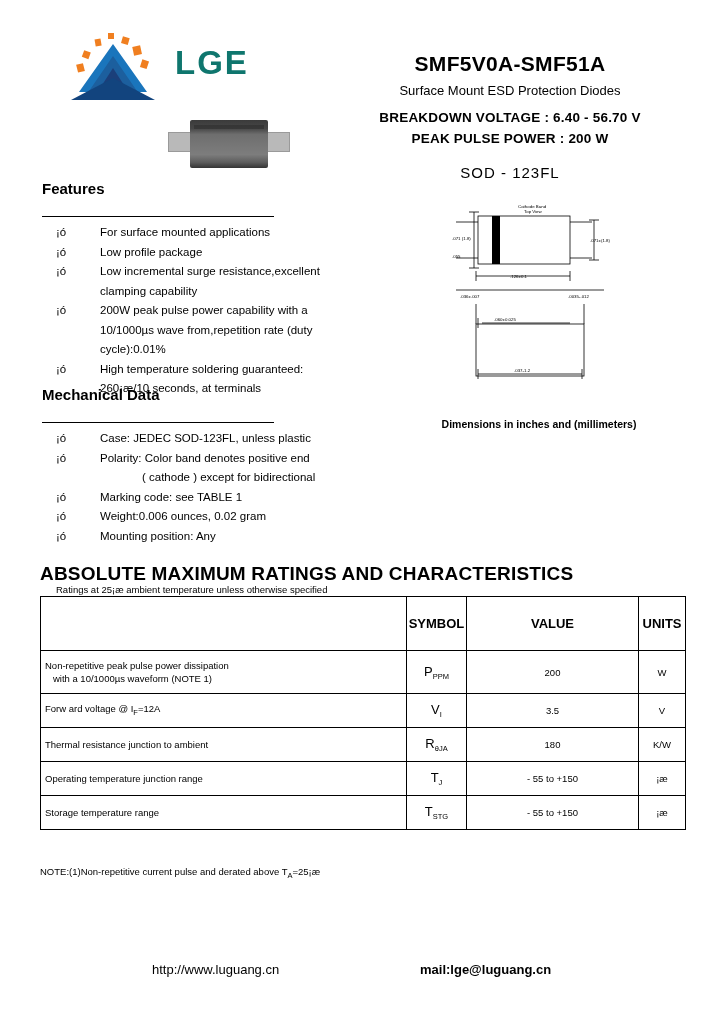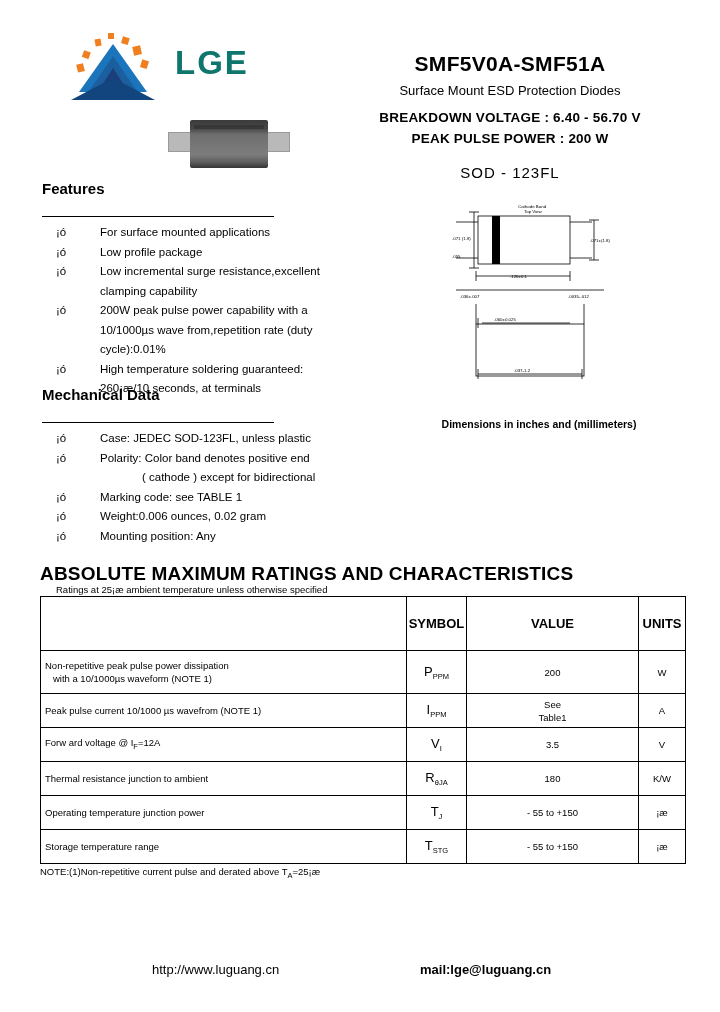--- a/index.html
+++ b/index.html
@@ -268,51 +268,40 @@
             <div>Non-repetitive peak pulse power dissipation</div>
             <div style="white-space: pre;">   with a 10/1000µs waveform (NOTE 1)</div>
           </td>
           <td class="sym"><span class="sym-main">P</span><sub>PPM</sub></td>
           <td class="val">
             <div>200</div>
           </td>
           <td class="unit">W</td>
         </tr>
         <tr class="r-mid">
-          <td class="param">
-            <div>Peak pulse current 10/1000 µs wavefrom (NOTE 1)</div>
-          </td>
-          <td class="sym"><span class="sym-main">I</span><sub>PPM</sub></td>
-          <td class="val">
-            <div>See</div>
-            <div>Table1</div>
-          </td>
-          <td class="unit">A</td>
-        </tr>
-        <tr class="r-mid">
           <td class="param">Forw ard voltage @ I<sub>F</sub>=12A</td>
           <td class="sym"><span class="sym-main">V</span><sub>I</sub></td>
           <td class="val">
             <div>3.5</div>
           </td>
           <td class="unit">V</td>
         </tr>
         <tr class="r-mid">
           <td class="param">
             <div>Thermal resistance junction to ambient</div>
           </td>
           <td class="sym"><span class="sym-main">R</span><sub>θJA</sub></td>
           <td class="val">
             <div>180</div>
           </td>
           <td class="unit">K/W</td>
         </tr>
         <tr class="r-mid">
           <td class="param">
-            <div>Operating  temperature junction power</div>
+            <div>Operating  temperature junction range</div>
           </td>
           <td class="sym"><span class="sym-main">T</span><sub>J</sub></td>
           <td class="val">
             <div>- 55 to +150</div>
           </td>
           <td class="unit">¡æ</td>
         </tr>
         <tr class="r-mid">
           <td class="param">
             <div>Storage temperature range</div>

